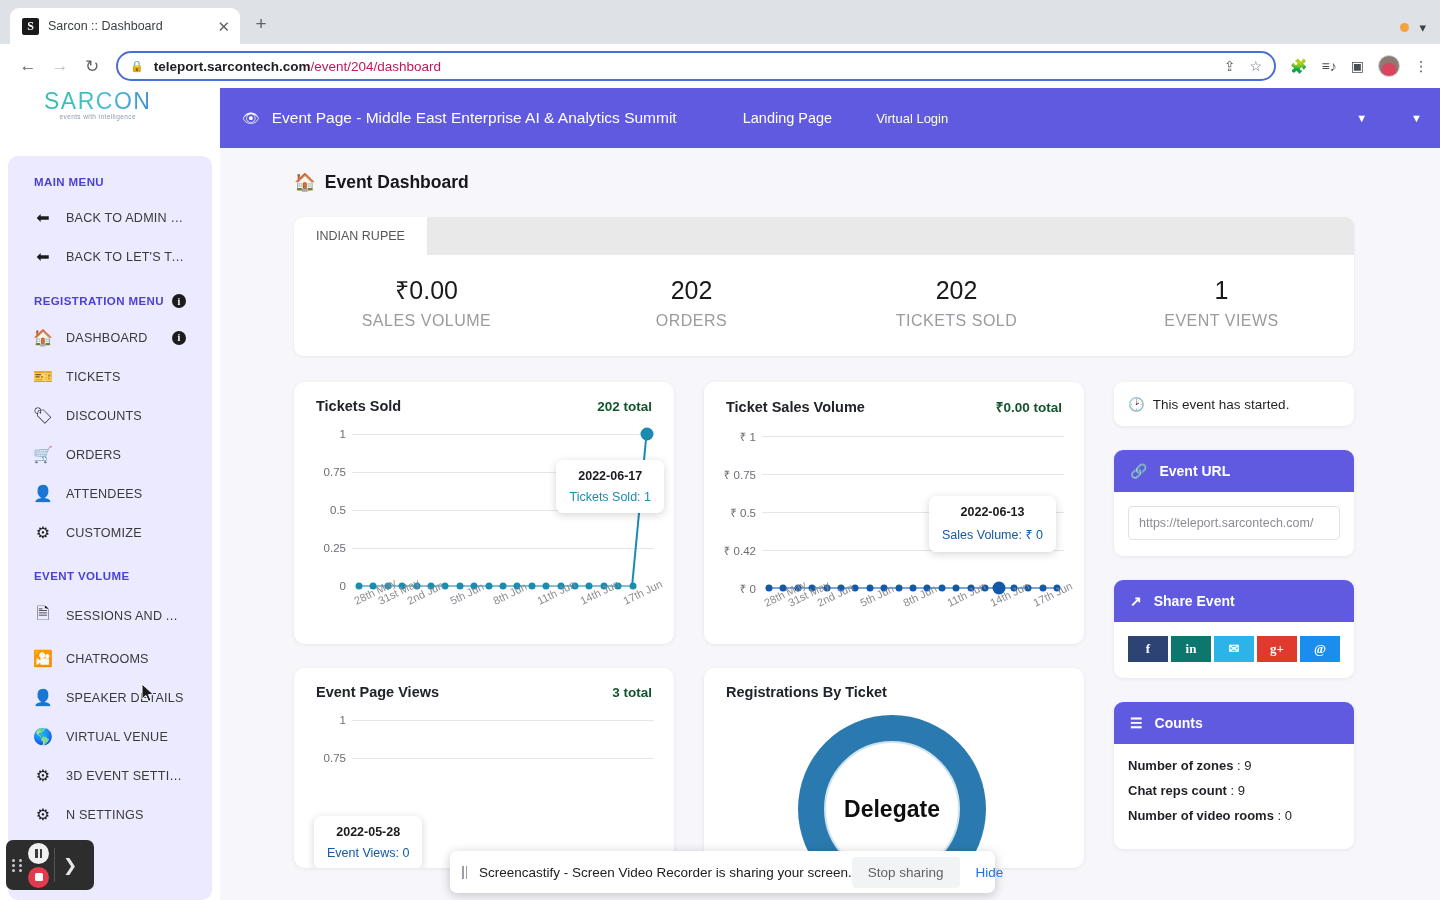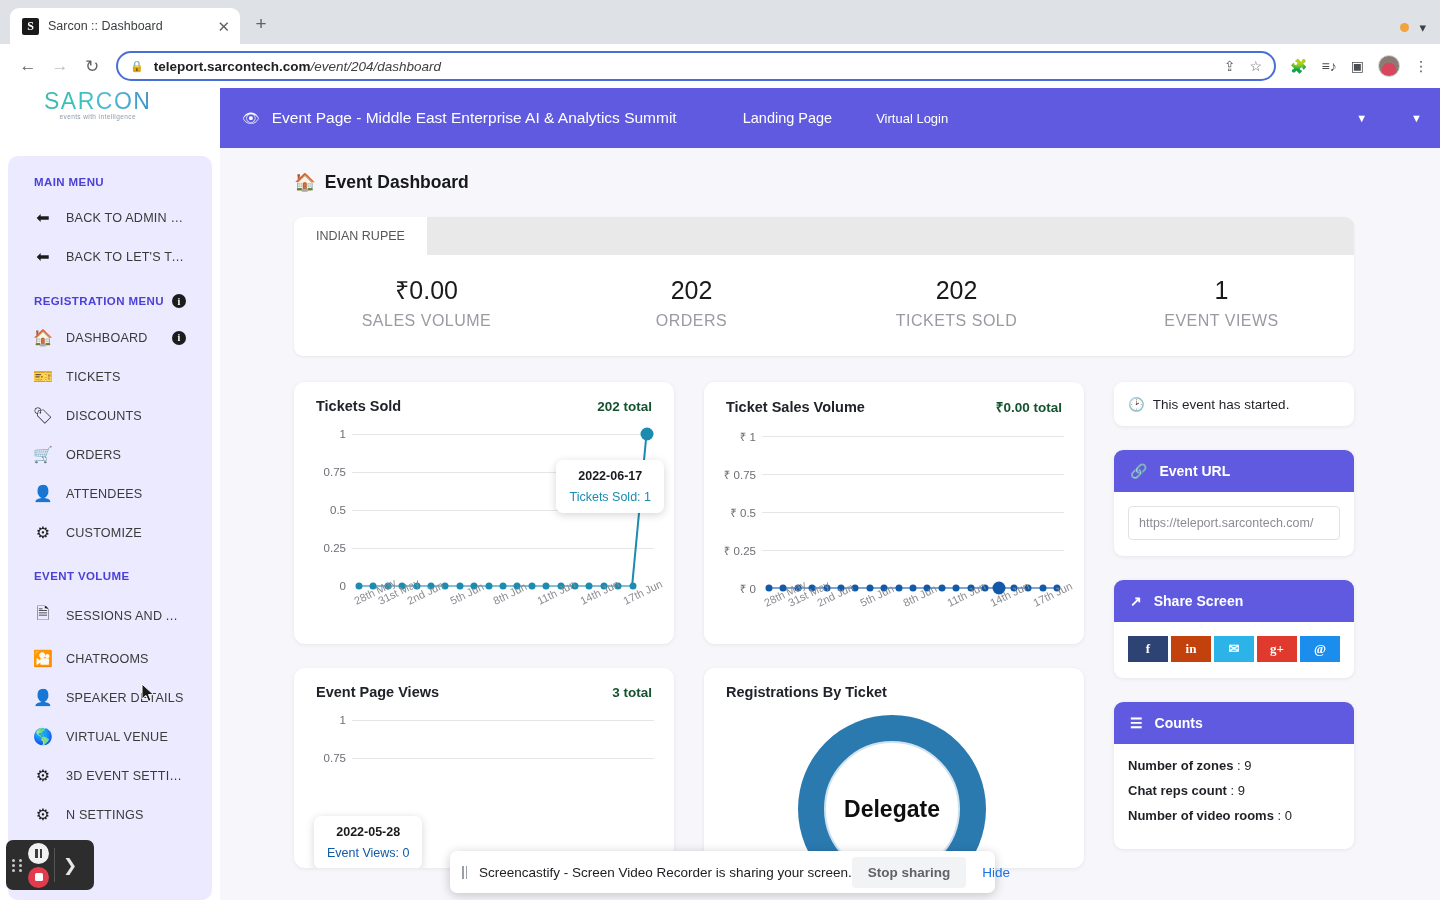--- a/index.html
+++ b/index.html
@@ -62,21 +62,21 @@
     border: 2px solid #4a6fd4; border-radius: 16px;
     background: #fff; display: flex; align-items: center;
     margin: 0 10px 0 8px; padding: 0 12px; gap: 10px;
     position: relative;
   }
   .lock-icon { color: #5f6368; font-size: 11px; flex:0 0 auto; }
   .url-text {
     font-size: 13.5px; color: #202124; flex: 1 1 auto;
     white-space: nowrap; overflow: hidden;
   }
-  .url-text .dim { color: #404040; font-style: italic; }
+  .url-text .dim { color: #be185d; }
   .omni-icons { display: flex; align-items: center; gap: 14px; flex:0 0 auto; }
   .omni-ic { font-size: 14px; color: #5f6368; cursor: pointer; }
   .tool-icons { display: flex; align-items: center; gap: 14px; flex: 0 0 auto; padding-left: 4px;}
   .tool-ic { font-size: 14px; color: #4c4f52; cursor: pointer; display:flex; align-items:center; }
   .avatar-img {
     width: 22px; height: 22px; border-radius: 50%;
     background: radial-gradient(circle at 50% 72%, #d9455f 0 42%, #8d7a72 43% 100%);
     border: 1px solid #cfcfcf;
   }
 
@@ -282,21 +282,21 @@
   .share-bar {
     position: absolute; left: 450px; bottom: 7px; width: 545px; height: 42px;
     background: #fff; border-radius: 7px; box-shadow: 0 2px 11px rgba(0,0,0,.22);
     display: flex; align-items: center; padding: 0 4px 0 12px; gap: 0; z-index: 60;
   }
   .share-grip { display: flex; gap: 2px; margin-right: 12px; }
   .share-grip i { width: 1.5px; height: 13px; background: #9aa0a6; display: block; }
   .share-msg { font-size: 13.5px; color: #202124; flex: 1 1 auto; white-space: nowrap; }
   .share-stop {
     background: #f1f3f4; color: #5f6368; font-size: 13.5px;
-    padding: 8px 16px; border-radius: 4px; cursor: pointer; white-space: nowrap; font-weight: bold;
+    padding: 8px 16px; border-radius: 4px; cursor: pointer; white-space: nowrap;
   }
   .share-hide { color: #1a73e8; font-size: 13.5px; padding: 0 16px; cursor: pointer; }
 
   .cursor-arrow { position: absolute; left: 141px; top: 595px; z-index: 30; }
 </style>
 </head>
 <body>
 
 <div class="browser-tabstrip">
   <div class="tab">
@@ -563,21 +563,21 @@
             </div>
 
             <div class="chart-card">
               <div class="chart-head">
                 <span class="chart-title">Ticket Sales Volume</span>
                 <span class="chart-total">₹0.00 total</span>
               </div>
               <div class="chart-body">
                 <div class="yaxis" id="yax1">
                     <span style="top: 152px;">₹ 0</span>
-                    <span style="top: 114px;">₹ 0.25</span>
+                    <span style="top: 114px;">₹ 0.42</span>
                     <span style="top: 76px;">₹ 0.5</span>
                     <span style="top: 38px;">₹ 0.75</span>
                     <span style="top: 0px;">₹ 1</span>
                   </div>
                 <div class="plot" id="plot1">
                     <div class="gridline" style="top: 114px;"></div>
                     <div class="gridline" style="top: 76px;"></div>
                     <div class="gridline" style="top: 38px;"></div>
                     <div class="gridline" style="top: 0px;"></div>
                     <div class="seg" style="left: 7px; top: 152px; width: 14.4px; background: rgb(18, 89, 168); opacity: 0.55; transform-origin: 0px 50%; transform: rotate(0deg) translateY(-50%);"></div>
@@ -625,20 +625,24 @@
                 <div class="xaxis" id="xax1">
                     <div class="xtick" style="left: 0px; top: 6px;">28th May</div>
                     <div class="xtick" style="left: 24.2px; top: 6px;">31st May</div>
                     <div class="xtick" style="left: 53px; top: 6px;">2nd Jun</div>
                     <div class="xtick" style="left: 96.2px; top: 6px;">5th Jun</div>
                     <div class="xtick" style="left: 139.4px; top: 6px;">8th Jun</div>
                     <div class="xtick" style="left: 182.6px; top: 6px;">11th Jun</div>
                     <div class="xtick" style="left: 225.8px; top: 6px;">14th Jun</div>
                     <div class="xtick" style="left: 269px; top: 6px;">17th Jun</div>
                   </div>
+                <div class="tooltip" id="tip1" style="left: auto; top: 60px; right: 10px;">
+                  <div class="tt-date">2022-06-13</div>
+                  <div class="tt-val" style="color: rgb(18, 89, 168);">Sales Volume: ₹ 0</div>
+                </div>
               </div>
             </div>
           </div>
 
           <div class="cards-row">
 
             <div class="chart-card" style="height:200px;overflow:hidden">
               <div class="chart-head">
                 <span class="chart-title">Event Page Views</span>
                 <span class="chart-total">3 total</span>
@@ -689,26 +693,26 @@
               <span>Event URL</span>
             </div>
             <div class="panel-body">
               <div class="url-field">https://teleport.sarcontech.com/</div>
             </div>
           </div>
 
           <div class="panel">
             <div class="panel-head">
               <span>↗</span>
-              <span>Share Screen</span>
+              <span>Share Event</span>
             </div>
             <div class="panel-body">
               <div class="share-row">
                 <div class="share-btn" style="background:#2d4373">f</div>
-                <div class="share-btn" style="background:#c2410c">in</div>
+                <div class="share-btn" style="background:#0f766e">in</div>
                 <div class="share-btn" style="background:#2cb3e8">✉</div>
                 <div class="share-btn" style="background:#e03a2e">g+</div>
                 <div class="share-btn" style="background:#1b8ded">@</div>
               </div>
             </div>
           </div>
 
           <div class="panel">
             <div class="panel-head">
               <span>☰</span>

